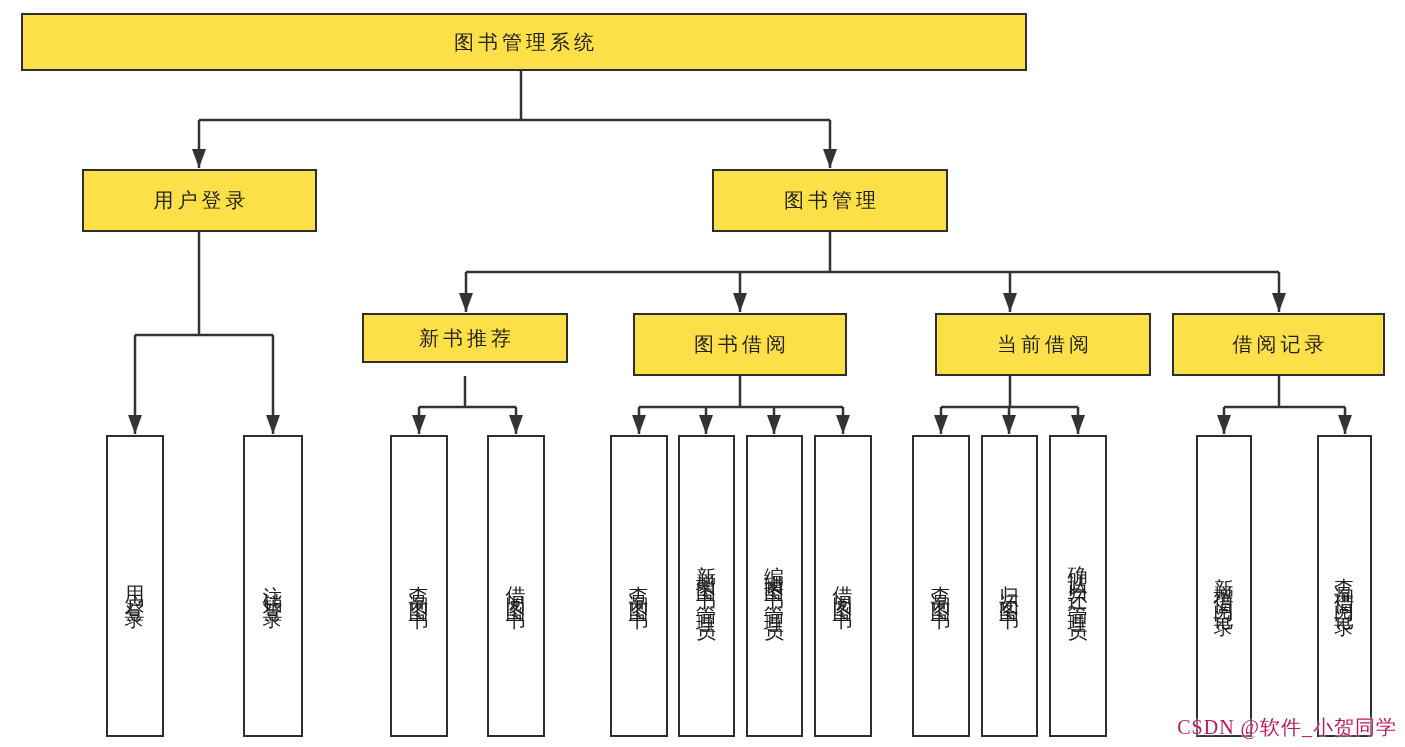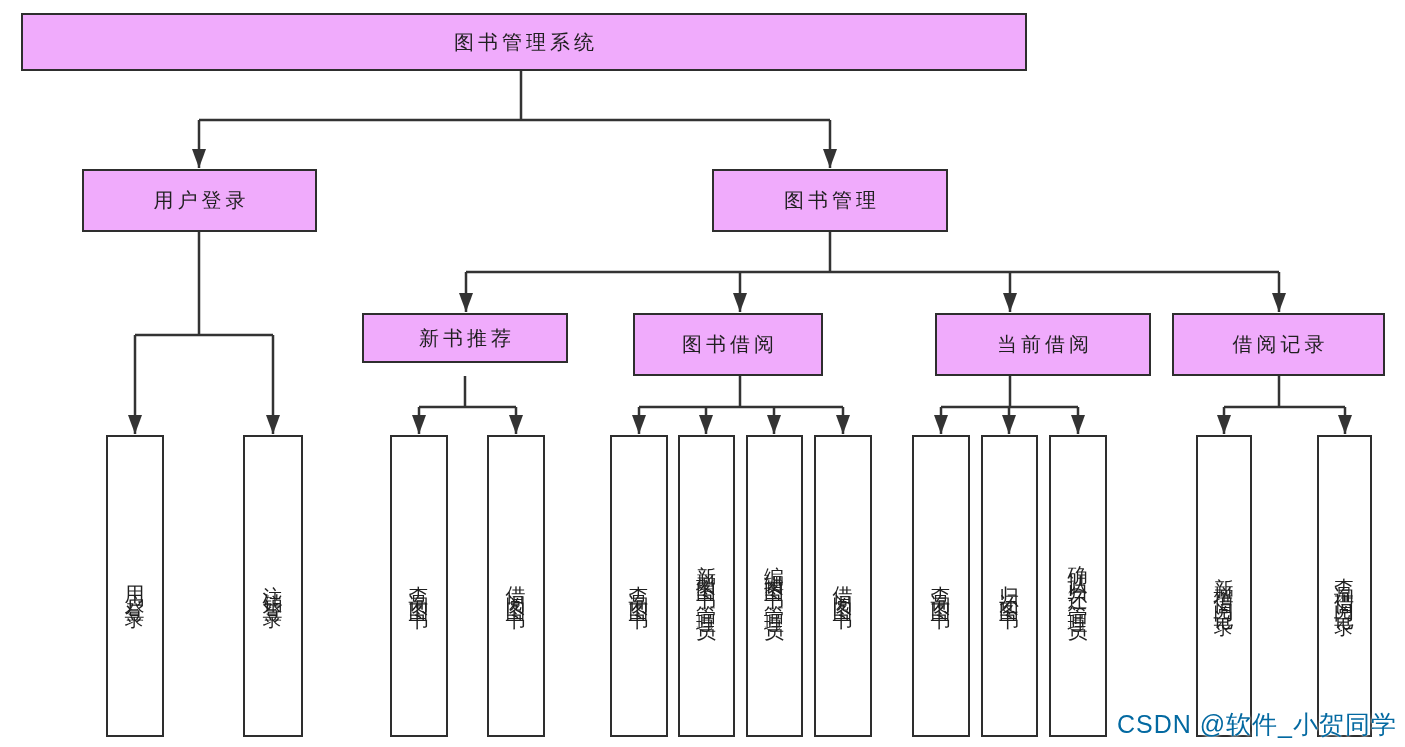--- a/index.html
+++ b/index.html
@@ -4,41 +4,42 @@
 <style>
   html,body{margin:0;padding:0;}
   body{
     width:1405px;height:747px;position:relative;background:#ffffff;
     font-family:"Liberation Sans","DejaVu Sans",sans-serif;
     color:#222;overflow:hidden;
   }
   #stage{position:absolute;inset:0;width:1405px;height:747px;}
   svg.connectors{position:absolute;left:0;top:0;width:1405px;height:747px;z-index:1;}
   .node{
-    position:absolute;z-index:2;background:#f0abfc;
+    position:absolute;z-index:2;background:#fde047;
     border:2.5px solid #2e2e2e;
     display:flex;align-items:center;justify-content:center;
     font-size:20px;letter-spacing:4px;text-indent:4px;
     color:#1f1f1f;box-sizing:border-box;
   }
   .leaf{
     position:absolute;z-index:2;background:#fff;
     border:2.5px solid #2e2e2e;
     display:flex;align-items:center;justify-content:center;
     box-sizing:border-box;top:435px;height:302px;
   }
   .leaf span{
     writing-mode:vertical-rl;text-orientation:mixed;
     font-size:20px;letter-spacing:8px;color:#1f1f1f;
     line-height:1;white-space:nowrap;
   }
   .watermark{
     position:absolute;z-index:3;right:8px;bottom:6px;
-    font-size:25px;color:#0369a1;letter-spacing:1px;
+    font-size:20px;color:#be185d;letter-spacing:1px;
     text-shadow:0 0 2px #fff,0 0 4px #fff;
+    font-family:Liberation Serif, serif;
   }
 </style>
 </head>
 <body>
 
 <div id="stage">
 
   <svg class="connectors" viewBox="0 0 1405 747" xmlns="http://www.w3.org/2000/svg">
     <defs>
       <marker id="arrow" markerUnits="userSpaceOnUse" markerWidth="20" markerHeight="14" refX="19" refY="7" orient="auto">
@@ -81,21 +82,21 @@
       <path d="M1345,407 V434" marker-end="url(#arrow)"></path>
     </g>
   </svg>
 
   <div class="node" style="left:21px;top:13px;width:1006px;height:58px;">图书管理系统</div>
 
   <div class="node" style="left:82px;top:169px;width:235px;height:63px;">用户登录</div>
   <div class="node" style="left:712px;top:169px;width:236px;height:63px;">图书管理</div>
 
   <div class="node" style="left:362px;top:313px;width:206px;height:50px;">新书推荐</div>
-  <div class="node" style="left:633px;top:313px;width:190px;height:63px;">图书借阅</div>
+  <div class="node" style="left:633px;top:313px;width:214px;height:63px;">图书借阅</div>
   <div class="node" style="left:902px;top:313px;width:216px;height:63px;margin-left:33px;">当前借阅</div>
   <div class="node" style="left:1172px;top:313px;width:213px;height:63px;">借阅记录</div>
 
   <div class="leaf" style="left:106px;width:58px;">
     <span>用户登录</span>
   </div>
   <div class="leaf" style="left:243px;width:60px;">
     <span>注销登录</span>
   </div>
 

